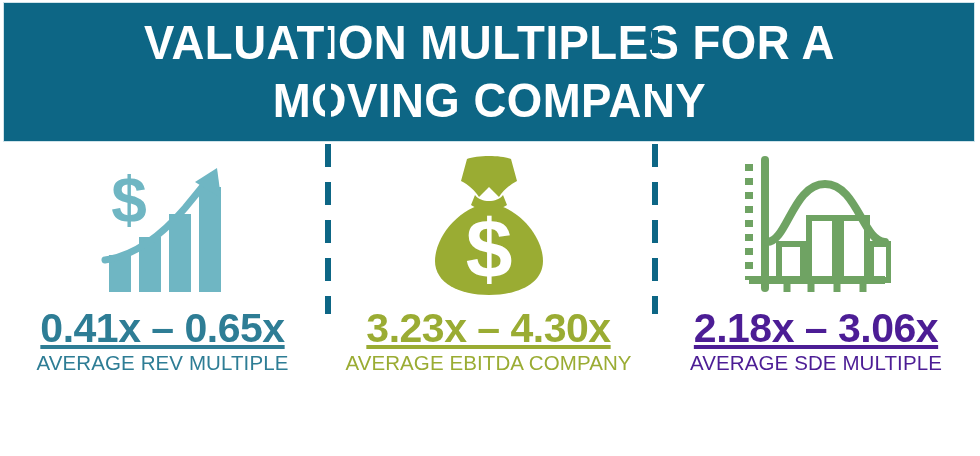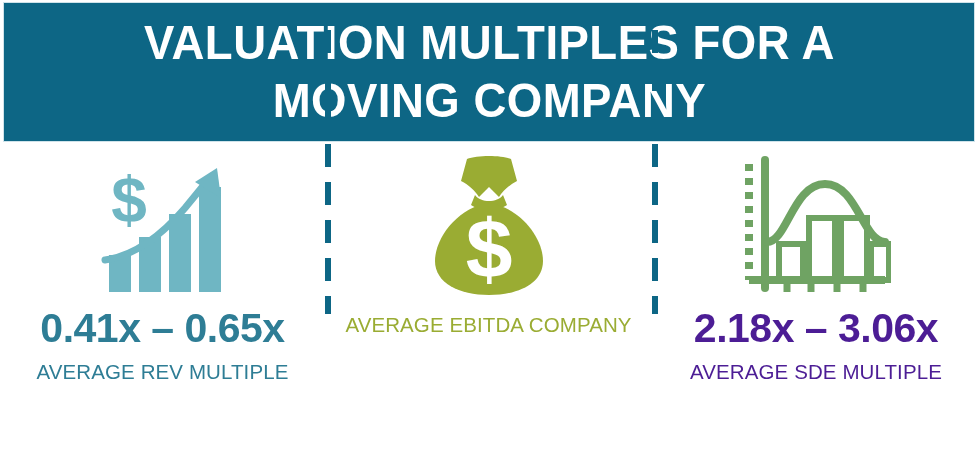--- a/index.html
+++ b/index.html
@@ -96,30 +96,31 @@
 
   
   .figure {
     font-family: "Liberation Sans", sans-serif;
     font-weight: bold;
     font-size: 41px;
     letter-spacing: -0.5px;
     line-height: 1;
     white-space: nowrap;
     margin-top: 6px;
+    text-decoration: underline;
   }
 
   .caption {
     font-family: "Liberation Sans", sans-serif;
     font-weight: normal;
     font-size: 20.5px;
     letter-spacing: 0.1px;
     line-height: 1;
     white-space: nowrap;
-    margin-top: 13px;
+    margin-top: 4px;
   }
 
   .c-teal  { color: #2e7d95; }
   .c-olive { color: #9aac33; }
   .c-green { color: #4c1d95; }
 </style>
 </head>
 <body>
 
 <div class="infographic">
@@ -165,20 +166,21 @@
 
             <path d="M46 42 C 52 50, 68 50, 74 42 L 78 52 C 70 58, 50 58, 42 52 Z"></path>
 
             <path d="M60 50 C 30 54, 6 84, 6 108 C 6 130, 30 142, 60 142
                      C 90 142, 114 130, 114 108 C 114 84, 90 54, 60 50 Z"></path>
           </g>
 
           <text x="60" y="125" font-family="Liberation Sans, sans-serif" font-size="84" font-weight="bold" text-anchor="middle" fill="#ffffff">$</text>
         </svg>
       </div>
+      <div class="figure c-olive">3.23x – 4.30x</div>
       <div class="caption c-olive">AVERAGE EBITDA COMPANY</div>
     </div>
 
     <div class="col col-sde">
       <div class="icon-wrap">
         <svg width="150" height="140" viewBox="0 0 150 140" aria-hidden="true">
           <g stroke="#6fa363" fill="none">
 
             <line x1="8" y1="8" x2="8" y2="124" stroke-width="8" stroke-dasharray="7 7"></line>
 

